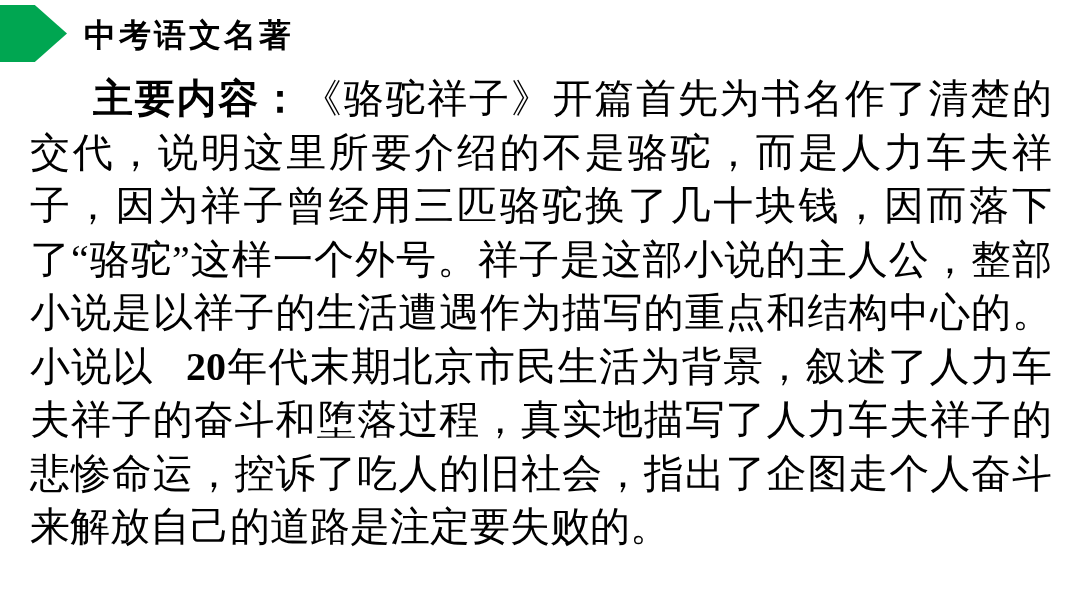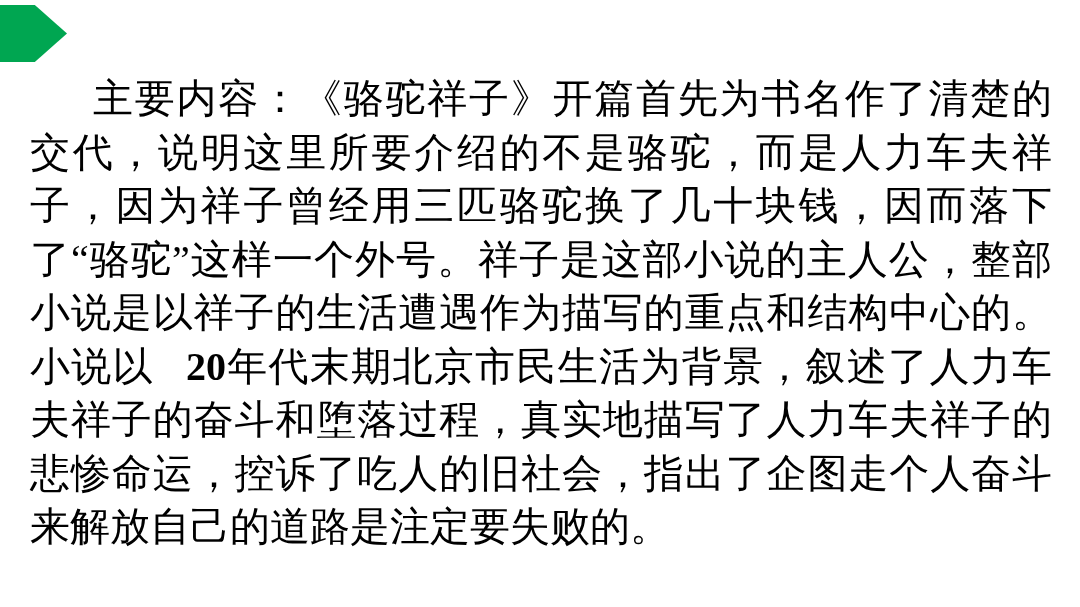--- a/index.html
+++ b/index.html
@@ -52,30 +52,31 @@
     font-size: 40px;
     line-height: 53.5px;
     color: #000000;
     text-align: justify;
     text-justify: inter-character;
     text-indent: 63px;
     font-family: "Liberation Serif", "DejaVu Serif", serif;
   }
   .label {
     font-family: "Liberation Sans", "DejaVu Sans", sans-serif;
-    font-weight: normal;
+    font-weight: bold;
   }
   .num {
     font-weight: bold;
     margin-left: 32px;
   }
 </style>
 </head>
 <body>
 
 <div class="slide">
   <div class="header">
     <div class="arrow" style="background: rgb(0, 166, 81);"></div>
+    <div class="title">中考语文名著</div>
   </div>
   <div class="content">
     <p class="paragraph"><span class="label">主要内容：</span><span>《骆驼祥子》开篇首先为书名作了清楚的交代，说明这里所要介绍的不是骆驼，而是人力车夫祥子，因为祥子曾经用三匹骆驼换了几十块钱，因而落下了“骆驼”这样一个外号。祥子是这部小说的主人公，整部小说是以祥子的生活遭遇作为描写的重点和结构中心的。小说以</span><span class="num">20</span><span>年代末期北京市民生活为背景，叙述了人力车夫祥子的奋斗和堕落过程，真实地描写了人力车夫祥子的悲惨命运，控诉了吃人的旧社会，指出了企图走个人奋斗来解放自己的道路是注定要失败的。</span></p>
   </div>
 </div>
 
 </body></html>

